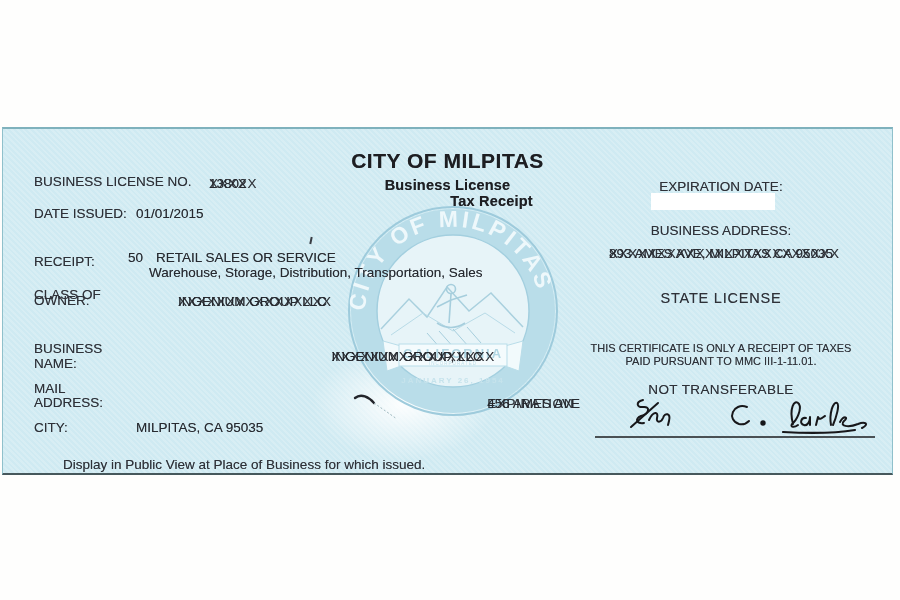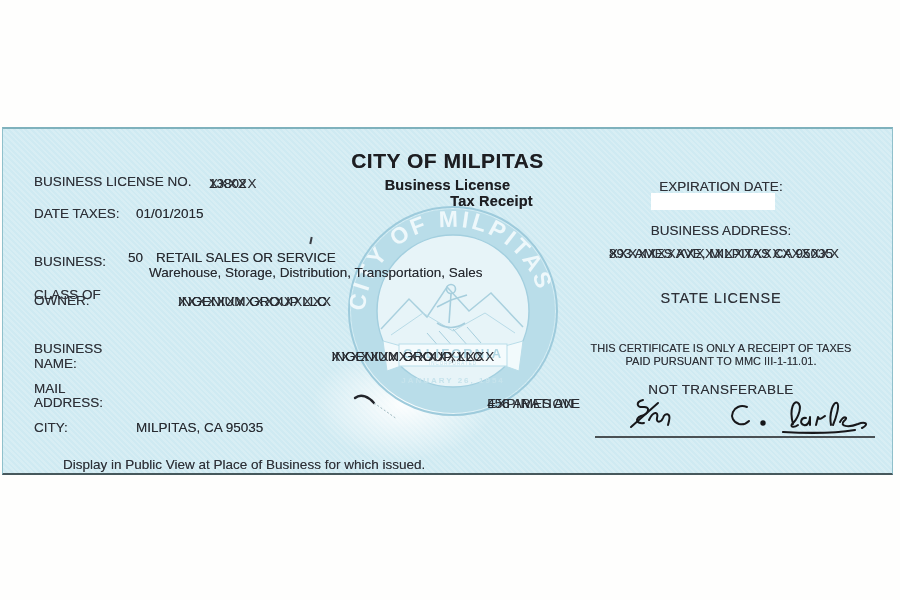--- a/index.html
+++ b/index.html
@@ -82,25 +82,25 @@
   <div class="title" style="top:48px;font-size:14.5px;letter-spacing:.2px;">Business License</div>
   <div class="title" style="top:64px;font-size:14.5px;letter-spacing:.2px;padding-left:44px;">Tax Receipt</div>
 
   
   <span class="lbl" style="left:31px;top:45px;">BUSINESS LICENSE NO.</span>
   <span class="val red-wrap" style="left:206px;top:45px;">
     <span>13802</span>
     <span class="red-ovl">XXXXX</span>
   </span>
 
-  <span class="lbl" style="left:31px;top:77px;">DATE TAXES:</span>
+  <span class="lbl" style="left:31px;top:77px;">DATE ISSUED:</span>
   <span class="val" style="left:133px;top:77px;">01/01/2015</span>
 
   <span class="lbl" style="left:31px;top:110px;margin-top:48px;">CLASS OF</span>
-  <span class="lbl" style="left:31px;top:125px;">BUSINESS:</span>
+  <span class="lbl" style="left:31px;top:125px;">RECEIPT:</span>
   <span class="val" style="left:125px;top:121px;">50</span>
   <span class="val" style="left:153px;top:121px;">RETAIL SALES OR SERVICE</span>
   <span class="val" style="left:146px;top:136px;">Warehouse, Storage, Distribution, Transportation, Sales</span>
   <div id="tick"></div>
 
   <span class="lbl" style="left:31px;top:164px;">OWNER:</span>
   <span class="val red-wrap" style="left:133px;top:163px;">
     <span>INGENIUM GROUP LLC</span>
     <span class="red-ovl">XXXXXXXXXXXXXXXX</span>
   </span>

